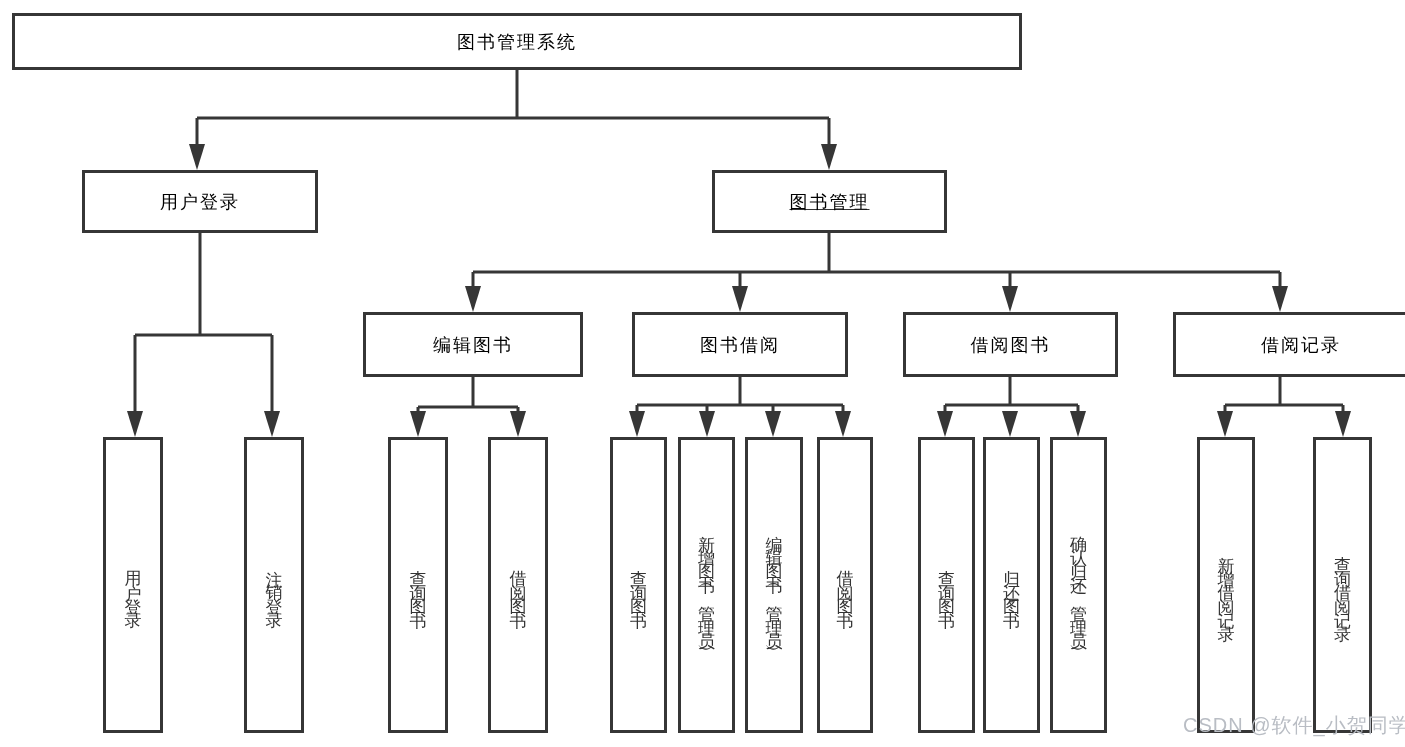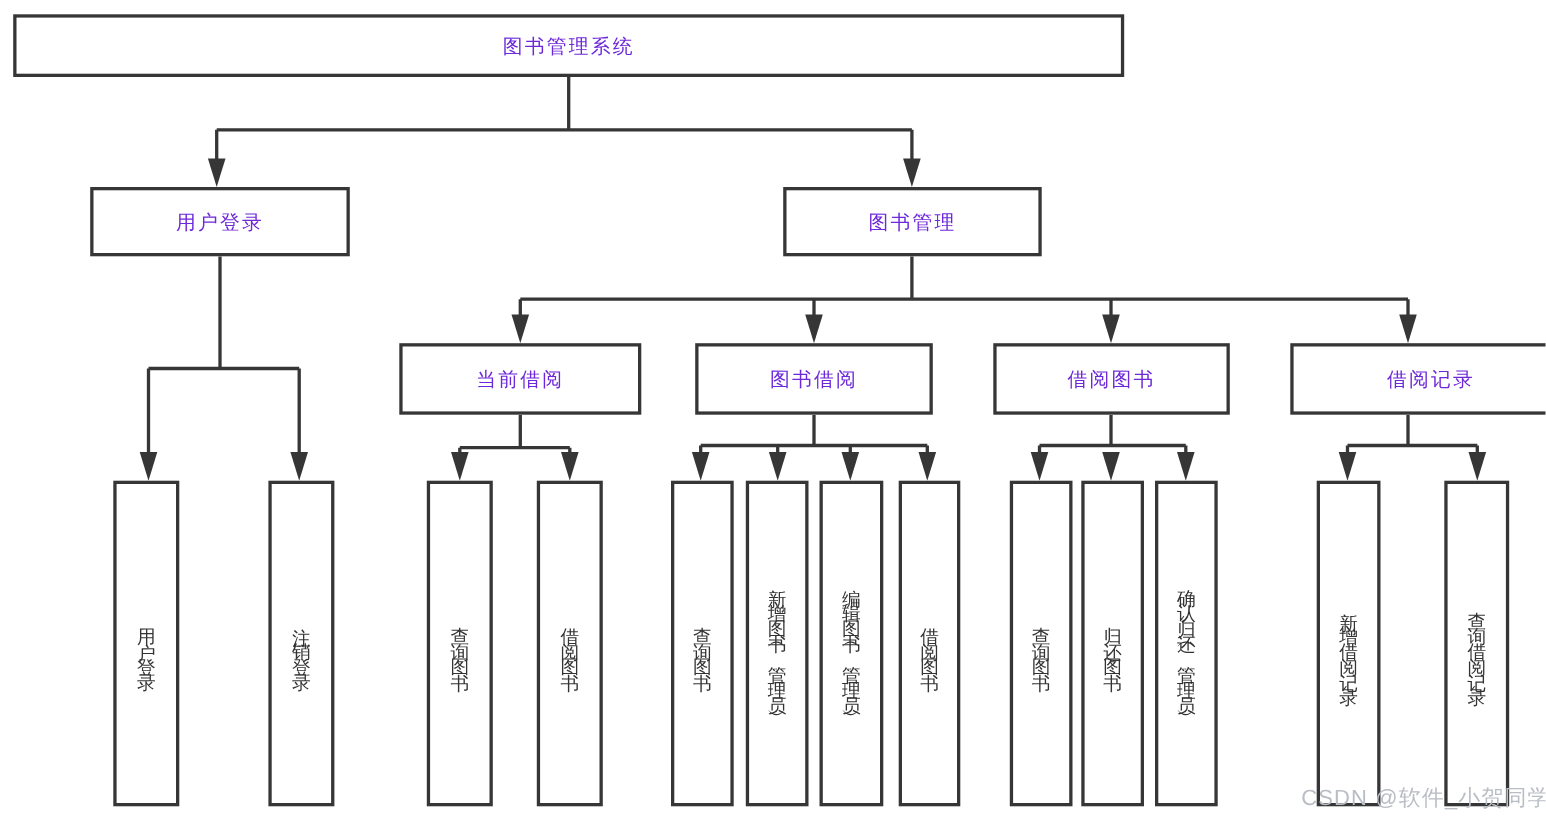--- a/index.html
+++ b/index.html
@@ -6,21 +6,21 @@
   body{
     width:1405px;height:747px;position:relative;background:#ffffff;
     font-family:"Liberation Sans", sans-serif;color:#333333;overflow:hidden;
   }
   #connectors{position:absolute;left:0;top:0;z-index:0;}
   .node{
     position:absolute;box-sizing:border-box;background:#ffffff;
     border:3px solid #363636;display:flex;align-items:center;justify-content:center;
     z-index:1;
   }
-  .hlabel{font-size:18px;letter-spacing:2px;color:#6d28d9;white-space:nowrap;}
+  .hlabel{font-size:18px;letter-spacing:2px;color:#000000;white-space:nowrap;}
   .leaf{top:437px;height:296px;}
   .vlabel{
     writing-mode:vertical-rl;text-orientation:mixed;
     font-size:17px;letter-spacing:14px;color:#333333;line-height:1;
   }
   .watermark{
     position:absolute;left:1183px;top:712px;z-index:2;
     font-size:20px;color:#b9bdc4;letter-spacing:1px;white-space:nowrap;
   }
 </style>
@@ -67,26 +67,26 @@
   </g>
 </svg>
 
 <div class="node" style="left:12px;top:13px;width:1010px;height:57px;">
   <span class="hlabel">图书管理系统</span>
 </div>
 
 <div class="node" style="left:82px;top:170px;width:236px;height:63px;">
   <span class="hlabel">用户登录</span>
 </div>
-<div class="node" style="left:712px;top:170px;width:235px;height:63px;">
+<div class="node" style="left:712px;top:170px;width:235px;height:63px;text-decoration:underline;">
   <span class="hlabel">图书管理</span>
 </div>
 
 <div class="node" style="left:363px;top:312px;width:220px;height:65px;">
-  <span class="hlabel">当前借阅</span>
+  <span class="hlabel">编辑图书</span>
 </div>
 <div class="node" style="left:632px;top:312px;width:216px;height:65px;text-align:center;">
   <span class="hlabel">图书借阅</span>
 </div>
 <div class="node" style="left:903px;top:312px;width:215px;height:65px;">
   <span class="hlabel">借阅图书</span>
 </div>
 <div class="node" style="left:1173px;top:312px;width:256px;height:65px;">
   <span class="hlabel">借阅记录</span>
 </div>

